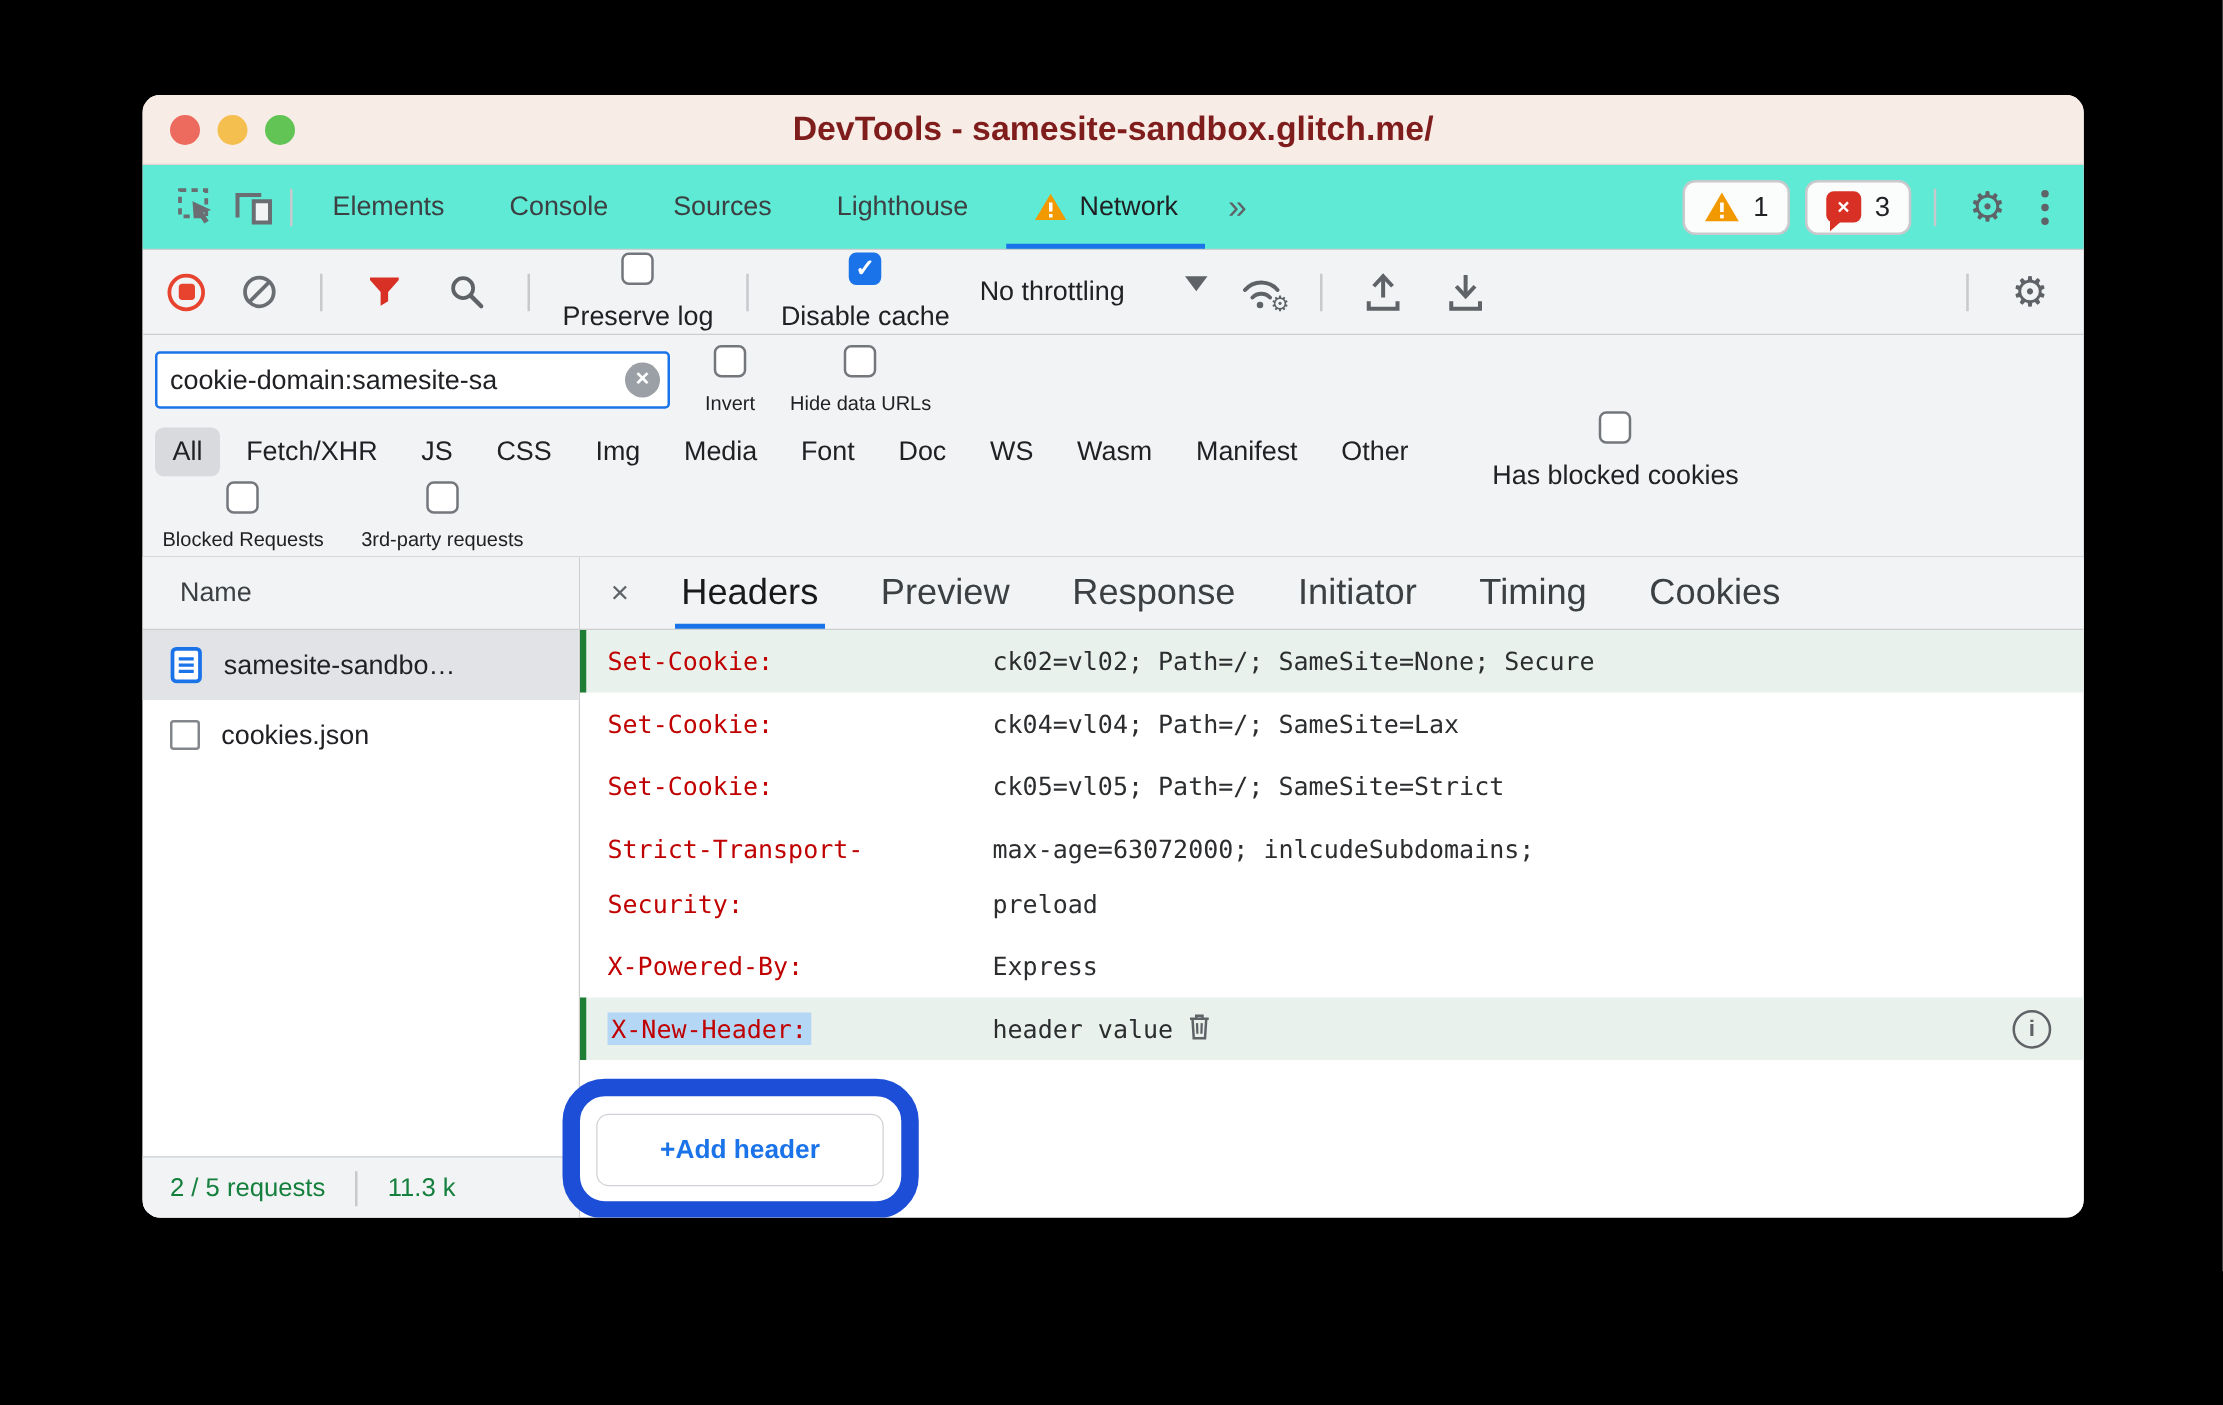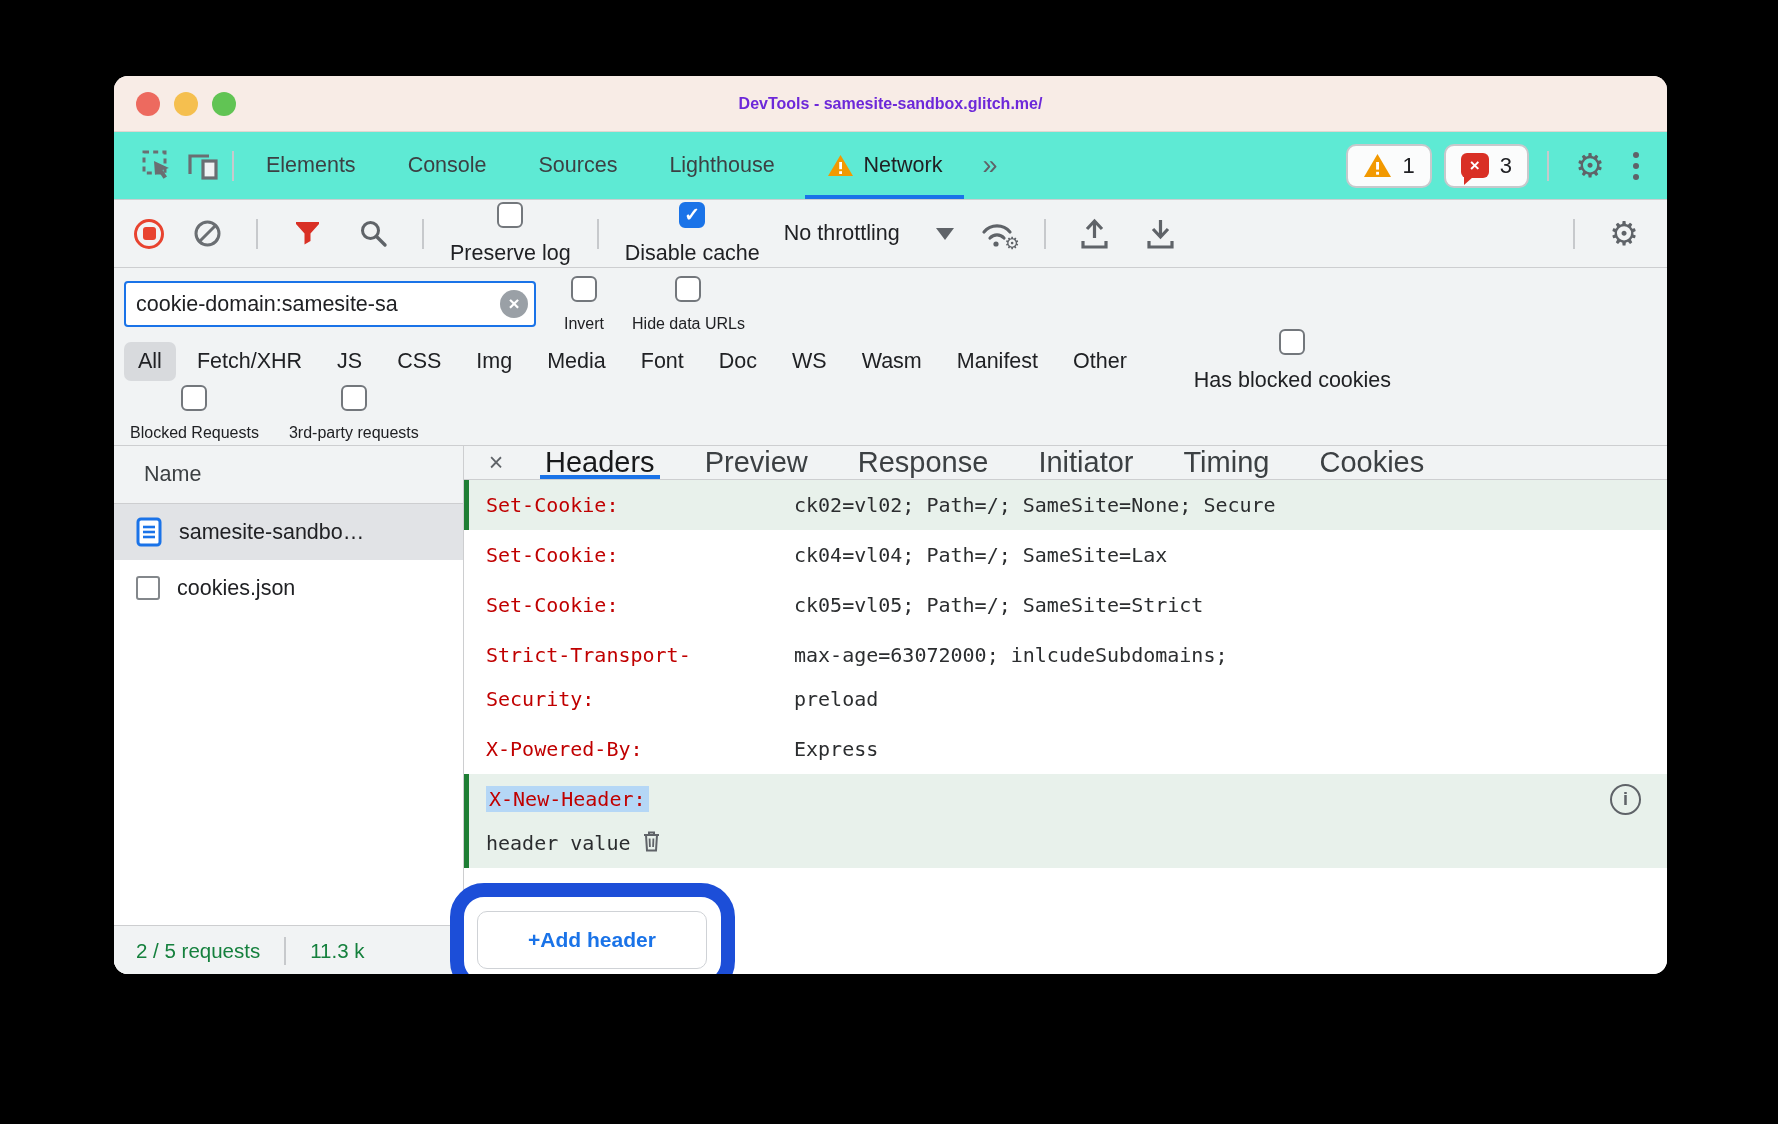--- a/index.html
+++ b/index.html
@@ -10,21 +10,21 @@
     background:#fff; border-radius:14px; overflow:hidden;
     color:#202124;
   }
 
   
   .titlebar{height:56px; background:#f8ece6; border-bottom:1px solid #e0d6d0;
     display:flex; align-items:center; justify-content:center; position:relative;}
   .lights{position:absolute; left:22px; display:flex; gap:14px;}
   .light{width:24px; height:24px; border-radius:50%;}
   .light.r{background:#ed6a5f;} .light.y{background:#f5bf4f;} .light.g{background:#61c454;}
-  .title{font-size:16px; font-weight:bold; color:#6d28d9;}
+  .title{font-size:27px; font-weight:bold; color:#7f1d1d;}
 
   
   .tabbar{height:68px; background:#5eead4; border-bottom:1px solid #cdced0;
     display:flex; align-items:center; padding:0 20px;}
   .icon-btn{display:flex; align-items:center; justify-content:center; width:46px; height:46px; flex:none;}
   .vdiv{width:2px; height:30px; background:#c7c9cc; flex:none; margin:0 6px;}
   .main-tab{height:100%; display:flex; align-items:center; gap:10px; padding:0 26px;
     font-size:21.5px; color:#3c4043; position:relative; cursor:default;}
   .main-tab.active{color:#202124;}
   .main-tab.active::after{content:''; position:absolute; left:4px; right:4px; bottom:0; height:4px; background:#1a73e8;}
@@ -43,21 +43,21 @@
   
   .nettoolbar{height:68px; background:#f1f3f4; border-bottom:1px solid #cdced0;
     display:flex; align-items:center; padding:0 20px; gap:20px; font-size:21.5px;}
   .rec{width:30px; height:30px; border:3.5px solid #e8432f; border-radius:50%;
     display:flex; align-items:center; justify-content:center; flex:none;}
   .rec i{width:13px; height:13px; background:#e8432f; border-radius:3px;}
   .cb{display:flex; align-items:center; gap:13px; cursor:default;flex-direction:column;}
   .box{width:26px; height:26px; border:2.5px solid #73777c; border-radius:6px; background:#fff; flex:none;
     display:flex; align-items:center; justify-content:center;}
   .box.checked{background:#1a73e8; border-color:#1a73e8; color:#fff; font-size:19px; font-weight:bold;}
-  .dropdown{display:flex; align-items:center; gap:36px; padding:0 4px;}
+  .dropdown{display:flex; gap:48px; padding:0 4px;}
   .caret{width:0; height:0; border-left:9px solid transparent; border-right:9px solid transparent;
     border-top:12px solid #5f6368;}
   .push{margin-left:auto;}
   .wifi-wrap{position:relative; width:40px; height:36px;}
   .wifi-gear{position:absolute; right:-2px; bottom:-2px; font-size:17px; color:#5f6368;}
 
   
   .filters{background:#f1f3f4; border-bottom:1px solid #cdced0; padding:9px 12px 6px 10px;}
   .frow{display:flex; align-items:center;}
   .frow.a{height:54px; gap:28px; margin-bottom:4px;}
@@ -93,21 +93,21 @@
   .dtab{height:100%; display:flex; align-items:center; padding:0 25px; font-size:29px; color:#3c4043; position:relative;text-align:right;}
   .dtab.active{color:#18191b;}
   .dtab.active::after{content:''; position:absolute; left:20px; right:20px; bottom:0; height:4px; background:#1a73e8;}
 
   
   .headers-pane{flex:1; font-family:"DejaVu Sans Mono", monospace; font-size:20px; overflow:visible;}
   .hrow{display:flex; align-items:flex-start; padding:3px 20px 3px 17px; border-left:5px solid transparent;}
   .hrow.green{background:#e8f1eb; border-left-color:#1e7e34;}
   .hname{width:308px; flex:none; color:#c00000; line-height:44px;}
   .hval{flex:1; color:#2b2d2f; line-height:44px; white-space:pre-line;}
-  .hrow.rel{position:relative;flex-direction:column;}
+  .hrow.rel{position:relative;}
   .sel-blue{background:#b5d7f6; padding:1px 3px;}
   .trash{vertical-align:-3px; margin-left:10px;}
   .info-badge{position:absolute; right:26px; top:10px; width:31px; height:31px; border:2.5px solid #5f6368;
     border-radius:50%; color:#5f6368; display:flex; align-items:center; justify-content:center;
     font-size:18px; font-weight:bold; font-family:"Liberation Sans", sans-serif;}
 
   
   .add-area{position:relative; height:127px; font-family:"Liberation Sans", sans-serif;}
   .focus-ring{position:absolute; left:-14px; top:15px; width:285px; height:112px;
     border:14px solid #1c4ed8; border-radius:34px; z-index:10; background:transparent;}

